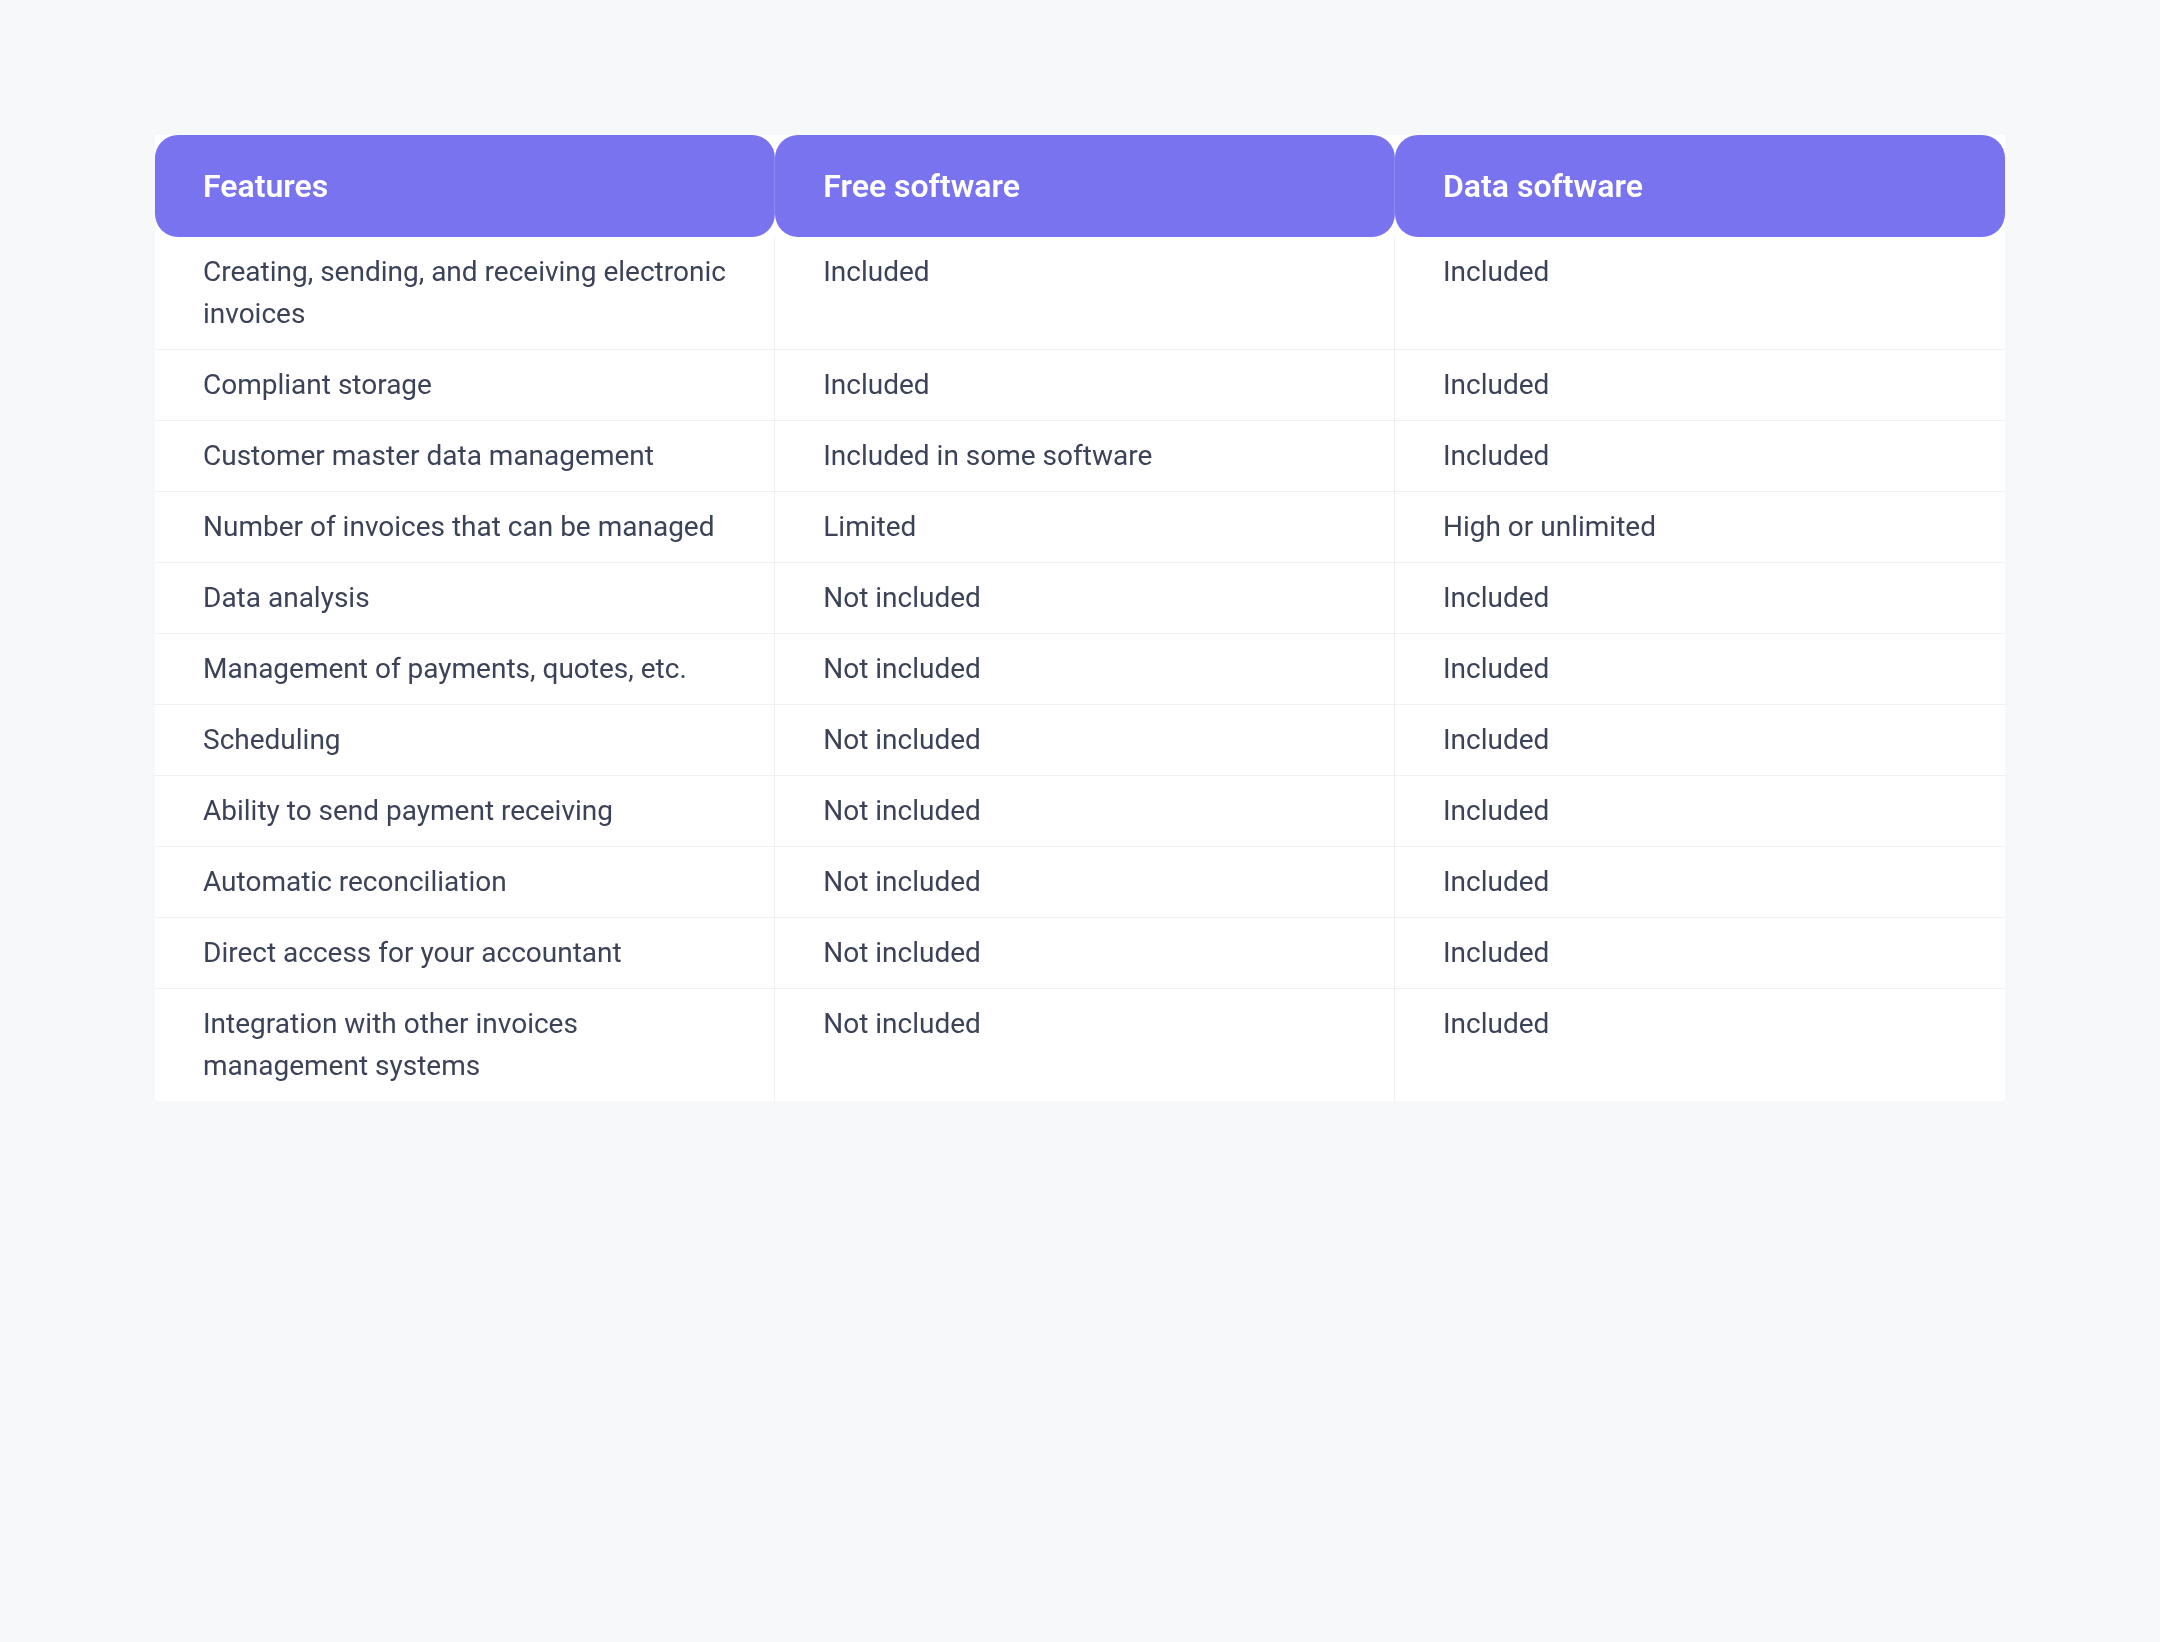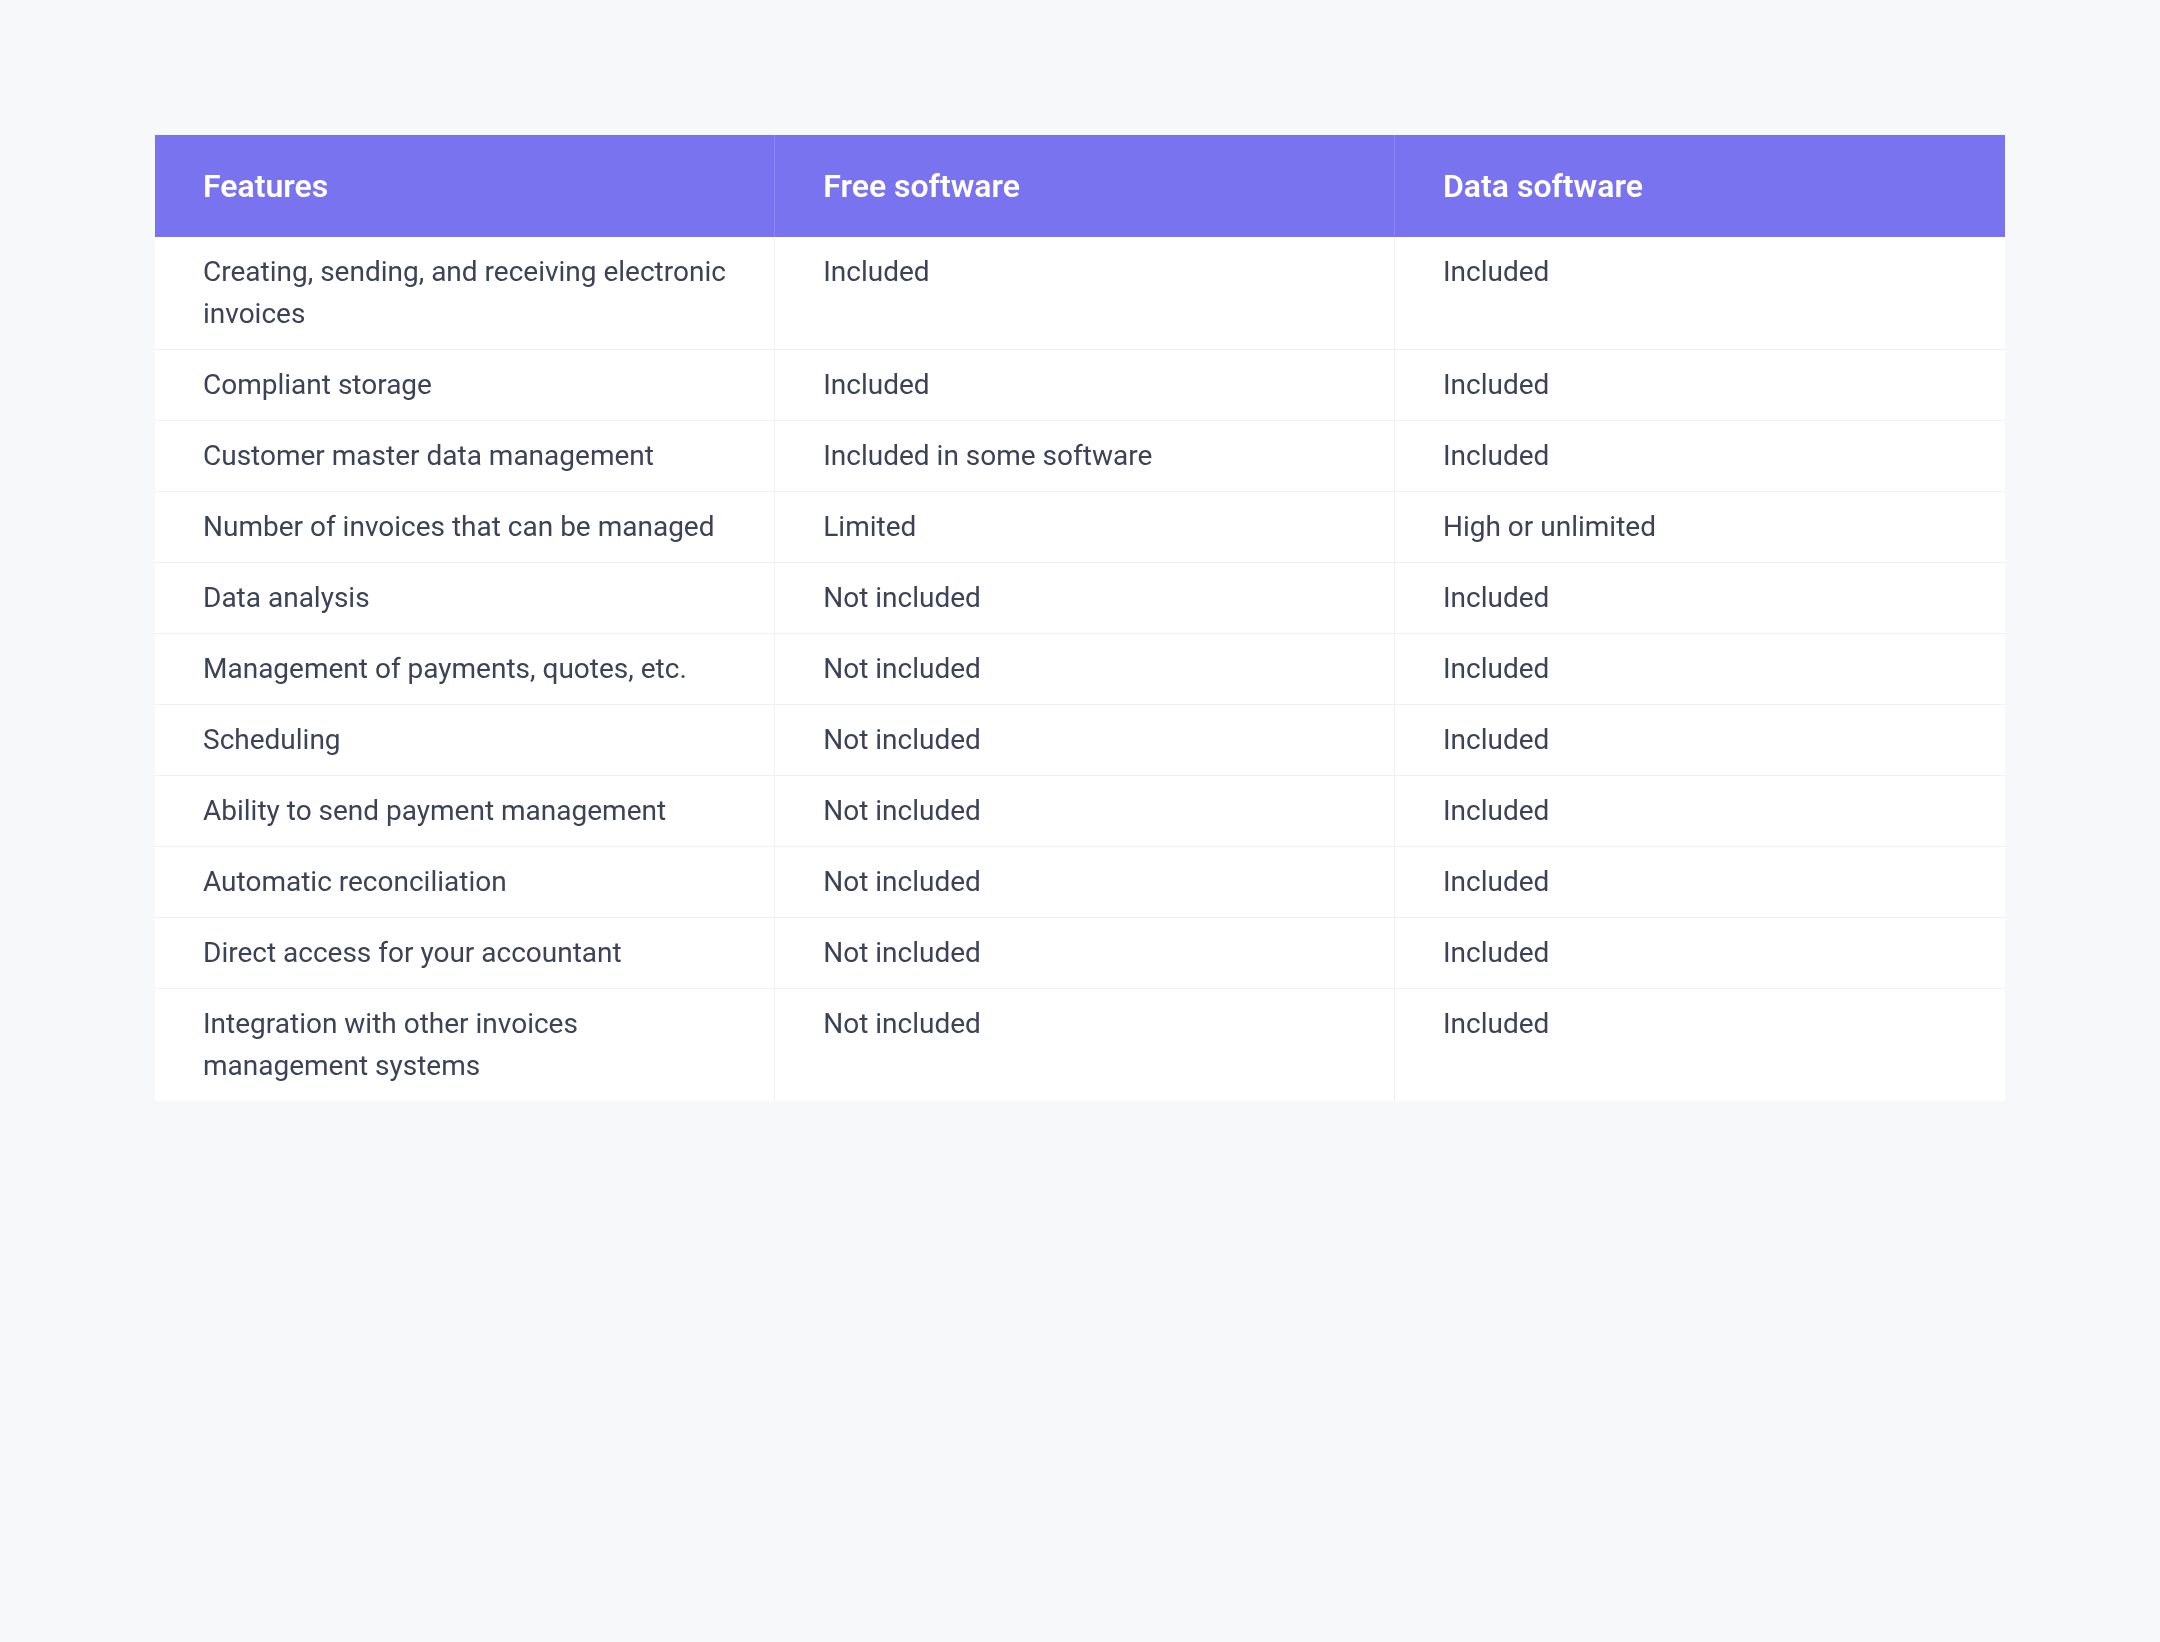--- a/index.html
+++ b/index.html
@@ -23,20 +23,21 @@
     background-color: #ffffff;
   }
   thead th {
     background-color: #7a73ef;
     color: #ffffff;
     font-size: 32px;
     font-weight: 600;
     text-align: left;
     padding: 32px 48px;
     border-right: 1px solid rgba(255,255,255,0.15);
+    border-radius: 23px;
   }
   thead th:last-child {
     border-right: none;
   }
   tbody td {
     color: #3c4257;
     font-size: 28px;
     font-weight: 400;
     text-align: left;
     padding: 14px 48px;
@@ -108,21 +109,21 @@
         <td>Management of payments, quotes, etc.</td>
         <td>Not included</td>
         <td>Included</td>
       </tr>
       <tr>
         <td>Scheduling</td>
         <td>Not included</td>
         <td>Included</td>
       </tr>
       <tr>
-        <td>Ability to send payment management</td>
+        <td>Ability to send payment receiving</td>
         <td>Not included</td>
         <td>Included</td>
       </tr>
       <tr>
         <td>Automatic reconciliation</td>
         <td>Not included</td>
         <td>Included</td>
       </tr>
       <tr>
         <td>Direct access for your accountant</td>

